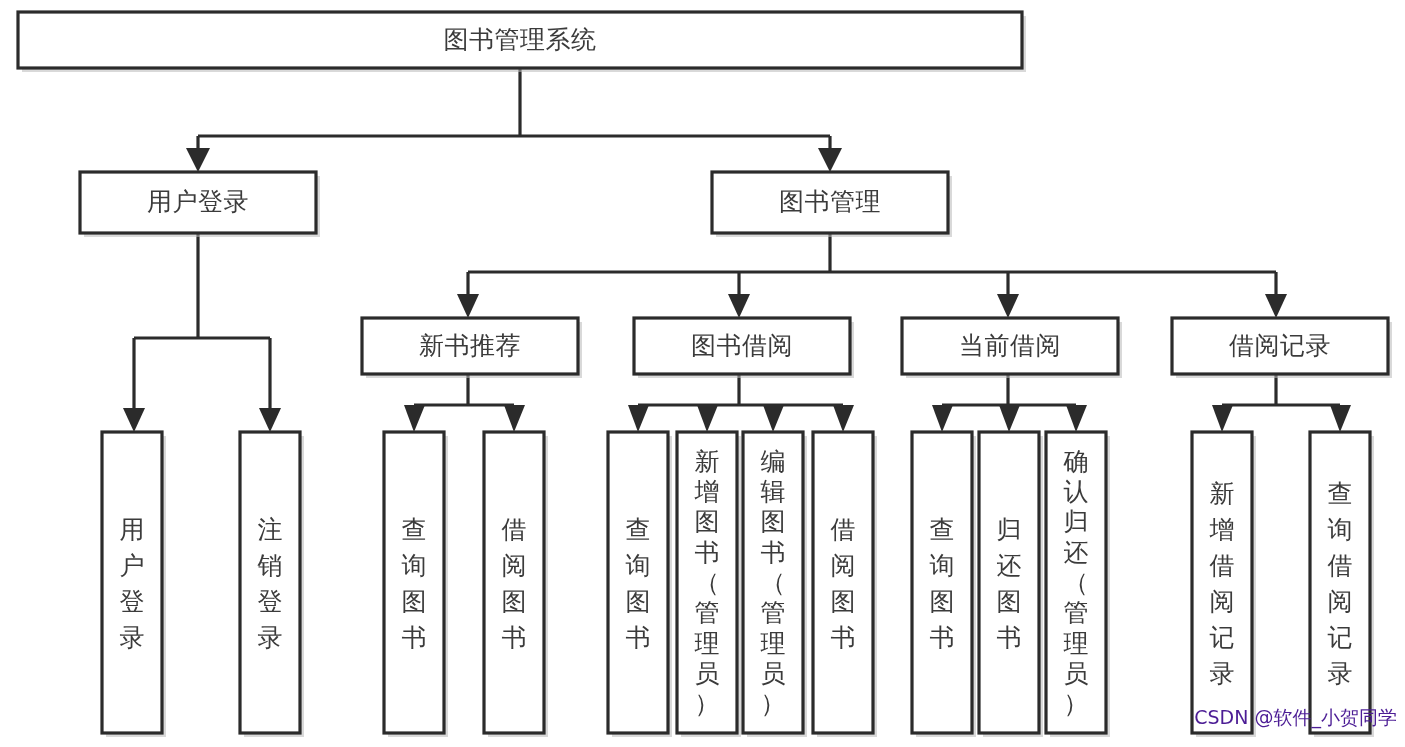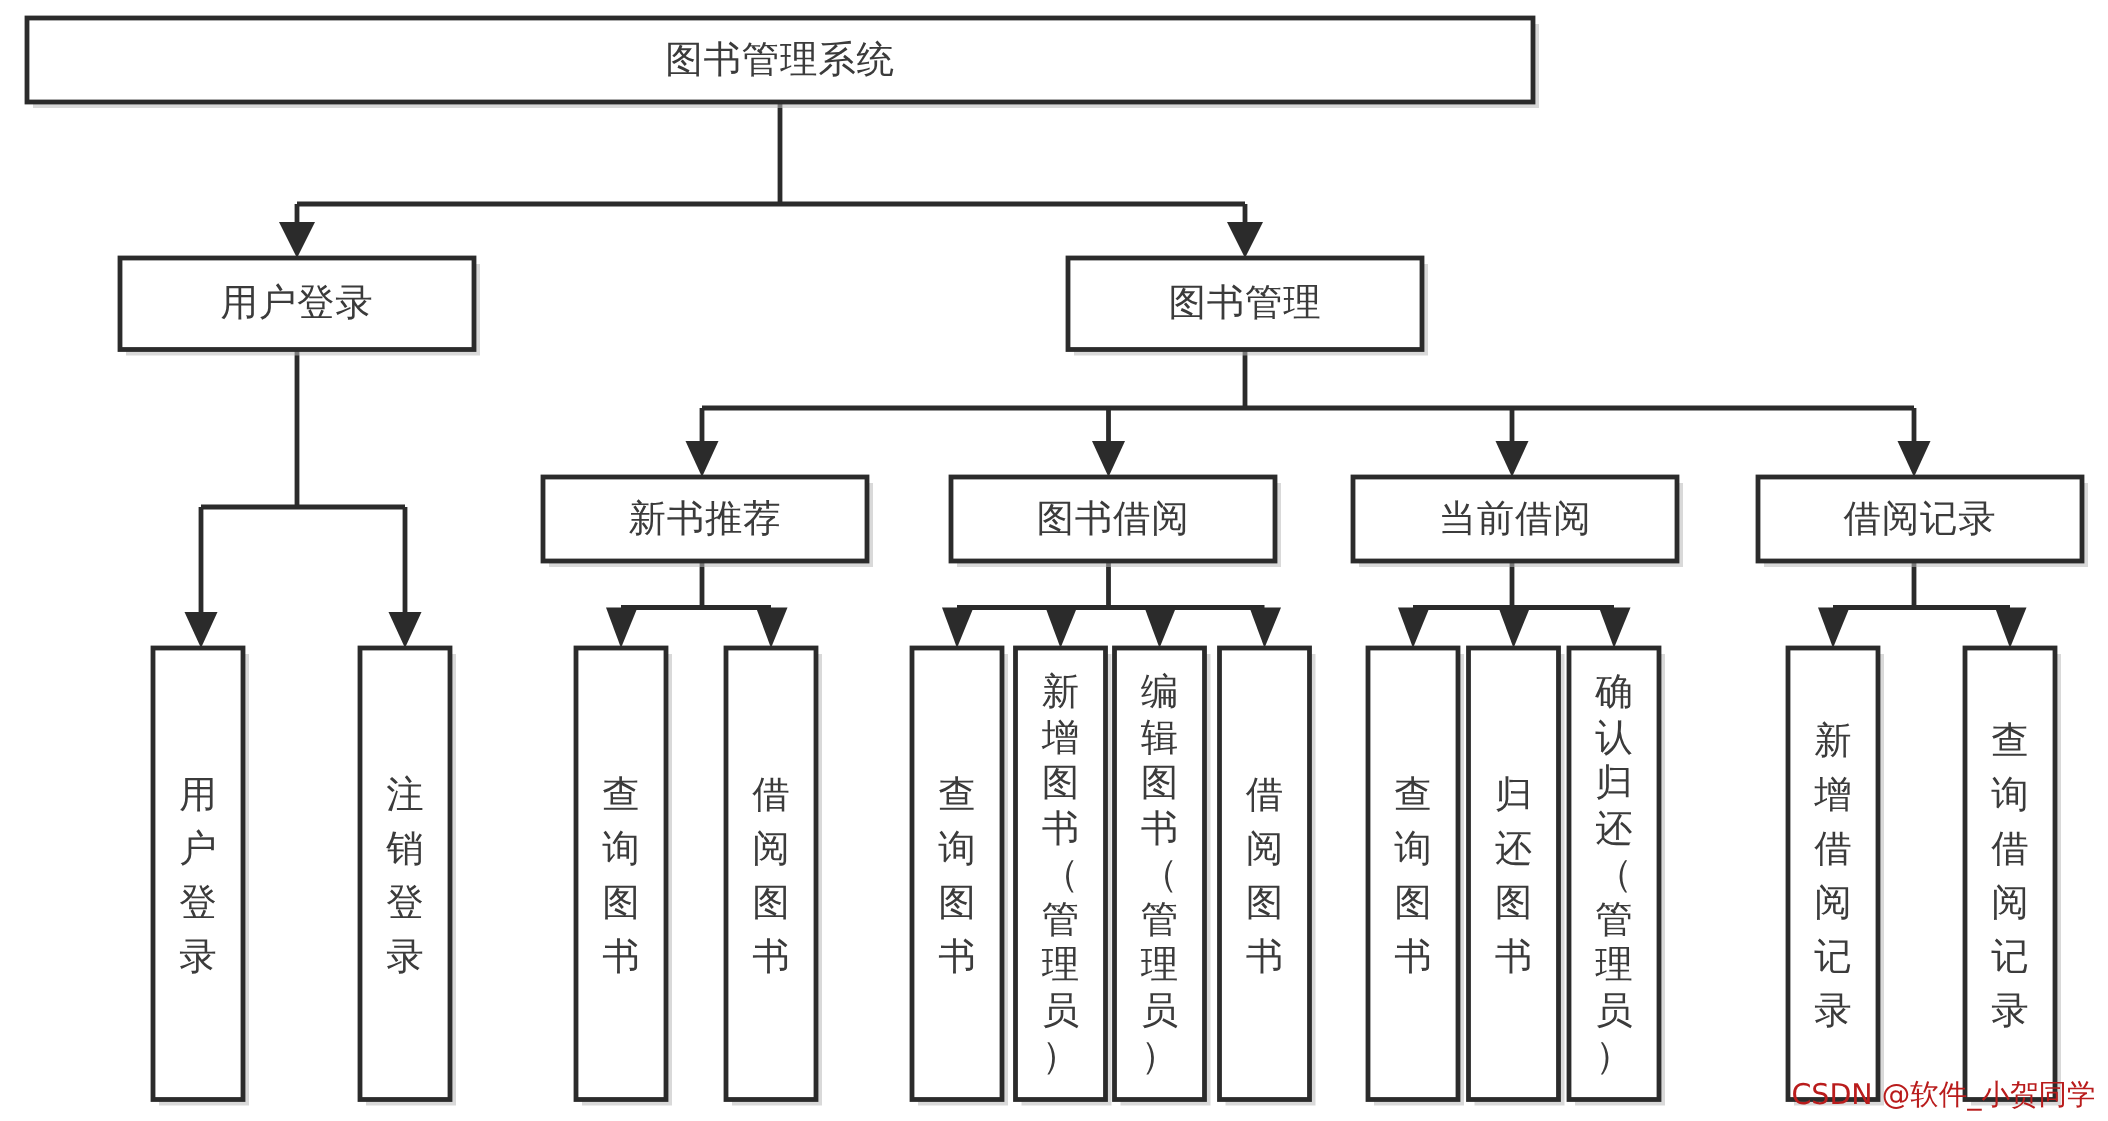--- a/index.html
+++ b/index.html
@@ -27,24 +27,24 @@
   }
   .leaf-label{
     fill:#3b3b3b;
     font-family:"DejaVu Sans","Liberation Sans",sans-serif;
     font-size:25px;
     text-anchor:middle;
     letter-spacing:0;
   }
   .watermark{
     position:absolute;
-    right:8px;bottom:4px;
+    right:8px;bottom:16px;
     font-family:"DejaVu Sans","Liberation Sans",sans-serif;
     font-size:19px;
-    color:#b91c1c;
+    color:#4c1d95;
     white-space:nowrap;
     pointer-events:none;
   }
 </style>
 </head>
 <body>
 
 <div id="diagram-root">
 
   <svg id="flow" viewBox="0 0 1405 747" xmlns="http://www.w3.org/2000/svg">

